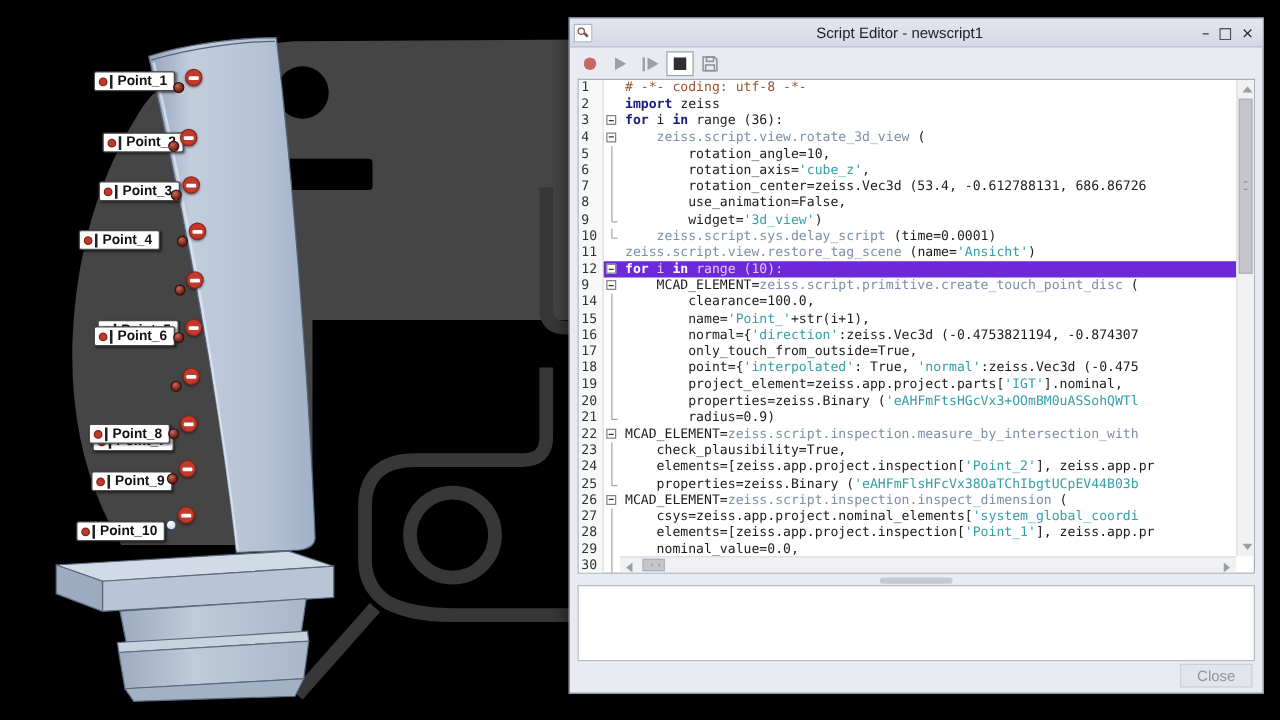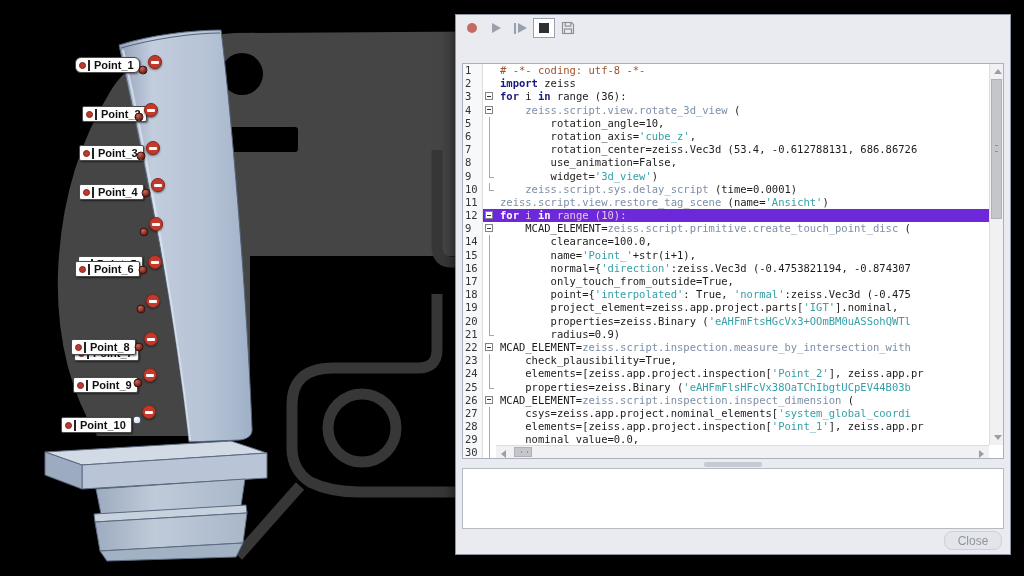--- a/index.html
+++ b/index.html
@@ -90,21 +90,21 @@
   .ar-lf{left:5px;top:4px;border-top:4px solid transparent;border-bottom:4px solid transparent;border-right:5px solid #9b9ea6;}
   .ar-rt{right:5px;top:4px;border-top:4px solid transparent;border-bottom:4px solid transparent;border-left:5px solid #9b9ea6;}
 
   .splitter{position:absolute;left:6px;top:446px;width:542px;height:7px;display:flex;justify-content:center;align-items:center;}
   .splitter span{width:58px;height:5px;background:#c6cad3;border-radius:2px;}
   .output{position:absolute;left:6px;top:453px;width:542px;height:61px;background:#fff;
           border:1px solid #b6bac4;box-sizing:border-box;}
   .bottombar{position:absolute;left:0;bottom:0;width:100%;height:27px;}
   .closebtn{position:absolute;right:8px;top:4px;width:58px;height:19px;background:#e3e5ea;
             border:1px solid #cdd0d8;color:#8f959e;font:12px "Liberation Sans",sans-serif;
-            border-radius:8px;}
+            border-radius:0;}
 </style>
 </head>
 <body>
 
 <div class="stage">
 
   <svg class="bgsvg" width="1024" height="576" viewBox="0 0 1024 576">
     <defs>
       <linearGradient id="bladeGrad" x1="0" y1="0" x2="1" y2="0">
         <stop offset="0" stop-color="#93a2ba"></stop>
@@ -139,21 +139,21 @@
       <path d="M82,465 L267,453 L267,478 L82,489 Z" fill="#b9c5d6" stroke="#5c6b81" stroke-width="1"></path>
       <path d="M45,452 L82,465 L82,489 L45,475 Z" fill="#9dabc0" stroke="#5c6b81" stroke-width="1"></path>
       <path d="M96,489 L245,479 L241,506 L101,514 Z" fill="url(#rootGrad)" stroke="#5c6b81" stroke-width="1"></path>
       <path d="M94,514 L246,505 L247,513 L95,522 Z" fill="#c8d2df" stroke="#5c6b81" stroke-width="1"></path>
       <path d="M95,522 L247,513 L243,543 L100,551 Z" fill="url(#rootGrad)" stroke="#5c6b81" stroke-width="1"></path>
       <path d="M100,551 L243,543 L236,557 L107,561 Z" fill="#a3b1c5" stroke="#5c6b81" stroke-width="1"></path>
     </g>
   </svg>
 
   <div class="overlay">
-      <div class="pt-label" style="left: 75px; top: 57px; border-radius: 6px;">
+      <div class="pt-label" style="left: 75px; top: 57px;">
         <span class="pt-ico">
           <i class="pi-dot"></i>
           <i class="pi-ruler"></i>
         </span>
         <span>Point_1</span>
       </div>
       <div class="pt-dot" style="left: 143px; top: 70px;"></div>
       <div class="pt-badge" style="left: 155px; top: 62px;"></div>
       <div class="pt-label" style="left: 82px; top: 106px;">
         <span class="pt-ico">
@@ -166,21 +166,21 @@
       <div class="pt-badge" style="left: 151px; top: 110px;"></div>
       <div class="pt-label" style="left: 79px; top: 145px;">
         <span class="pt-ico">
           <i class="pi-dot"></i>
           <i class="pi-ruler"></i>
         </span>
         <span>Point_3</span>
       </div>
       <div class="pt-dot" style="left: 141px; top: 156px;"></div>
       <div class="pt-badge" style="left: 153px; top: 148px;"></div>
-      <div class="pt-label" style="left: 79px; top: 184px;">
+      <div class="pt-label" style="left: 63px; top: 184px;">
         <span class="pt-ico">
           <i class="pi-dot"></i>
           <i class="pi-ruler"></i>
         </span>
         <span>Point_4</span>
       </div>
       <div class="pt-dot" style="left: 146px; top: 193px;"></div>
       <div class="pt-badge" style="left: 158px; top: 185px;"></div>
       <div class="pt-label" style="left: 78px; top: 222px; margin-top: 34px;">
         <span class="pt-ico">
@@ -232,20 +232,29 @@
           <i class="pi-dot"></i>
           <i class="pi-ruler"></i>
         </span>
         <span>Point_10</span>
       </div>
       <div class="pt-dot open" style="left: 137px; top: 420px;"></div>
       <div class="pt-badge" style="left: 149px; top: 412px;"></div>
     </div>
 
   <div class="window">
+    <div class="titlebar">
+      <span class="win-icon"></span>
+      <span class="title">Script Editor - newscript1</span>
+      <span class="controls">
+          <span>–</span>
+          <span>□</span>
+          <span>×</span>
+        </span>
+    </div>
     <div class="toolbar">
         <div class="tbtn">
           <span class="ic-record"></span>
         </div>
         <div class="tbtn">
           <span class="ic-play"></span>
         </div>
         <div class="tbtn">
           <span class="ic-step"></span>
           <span class="ic-play"></span>

